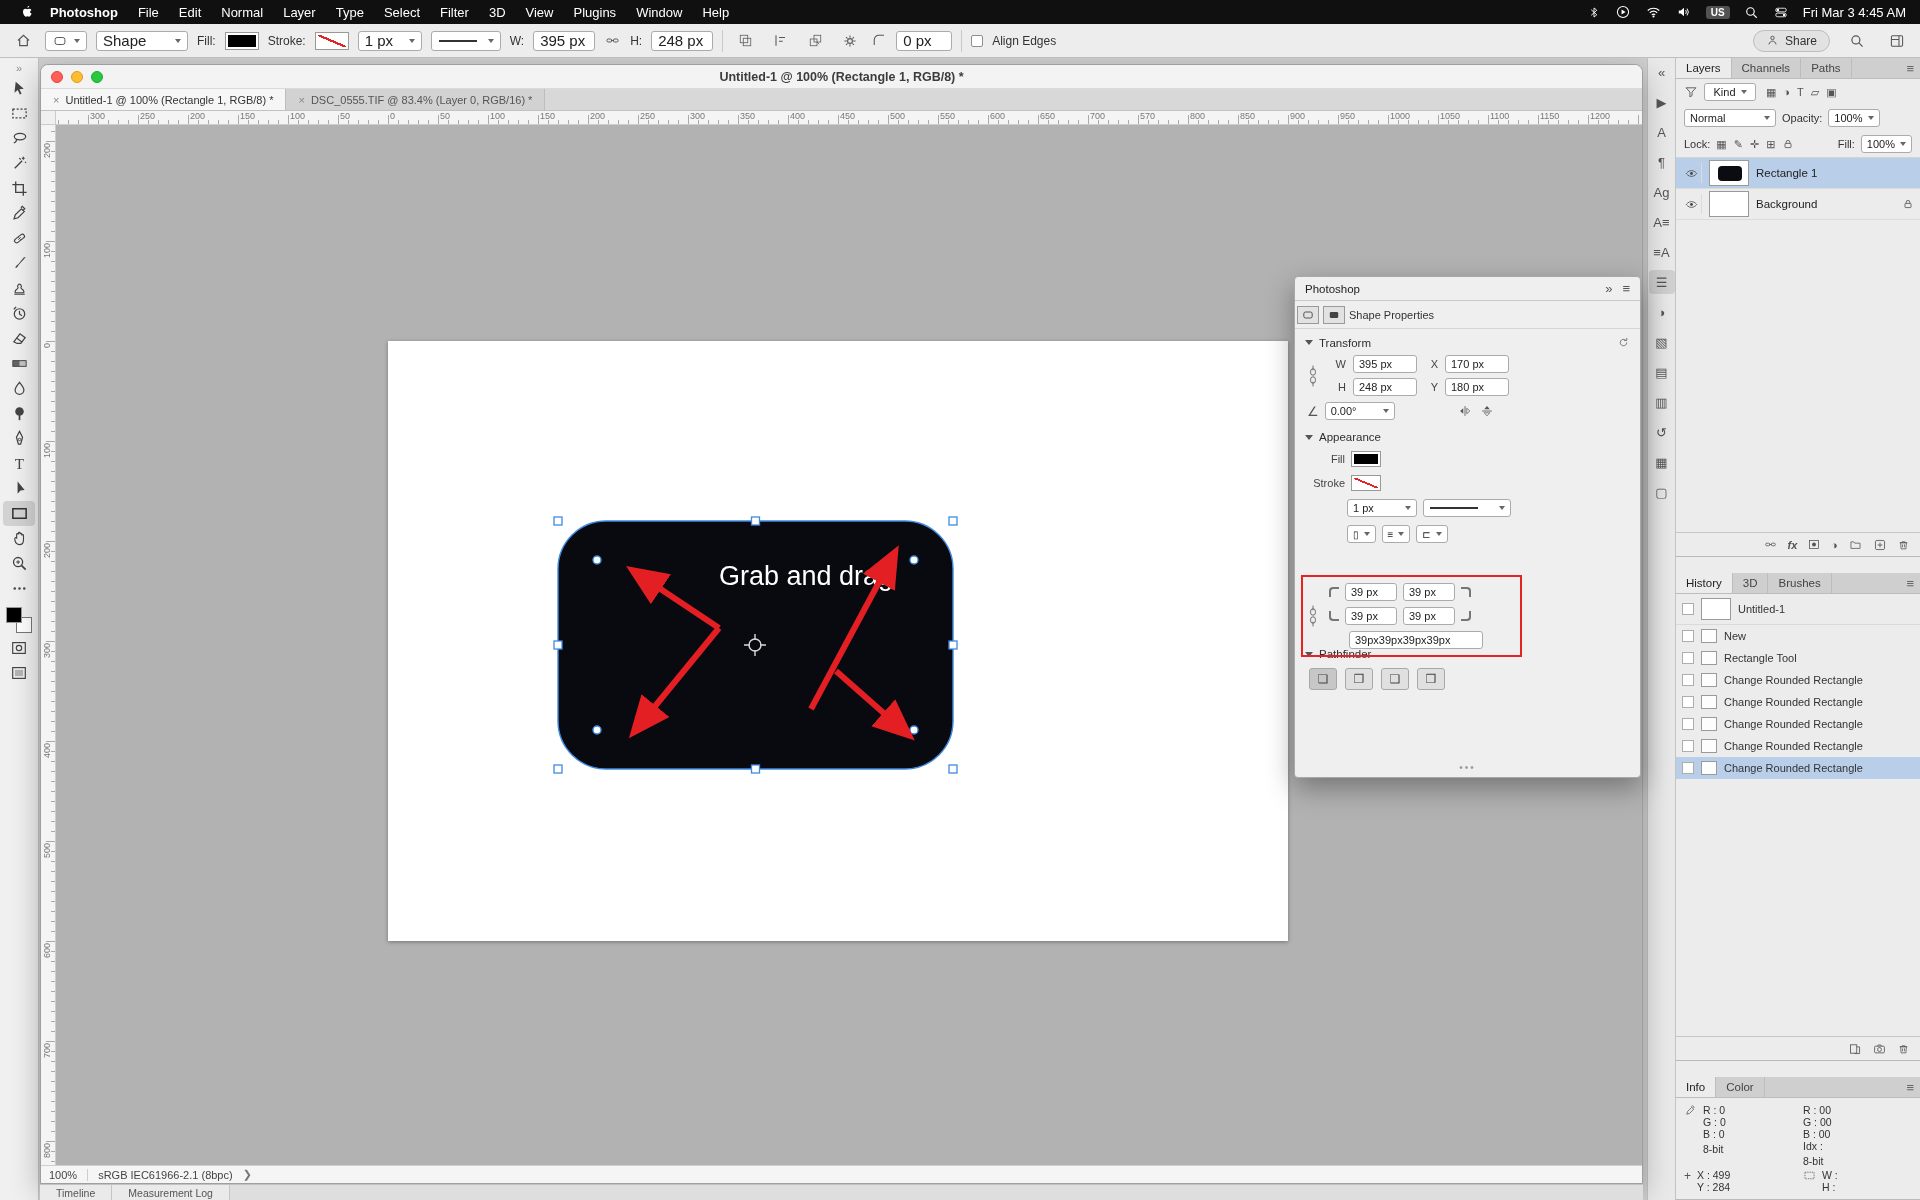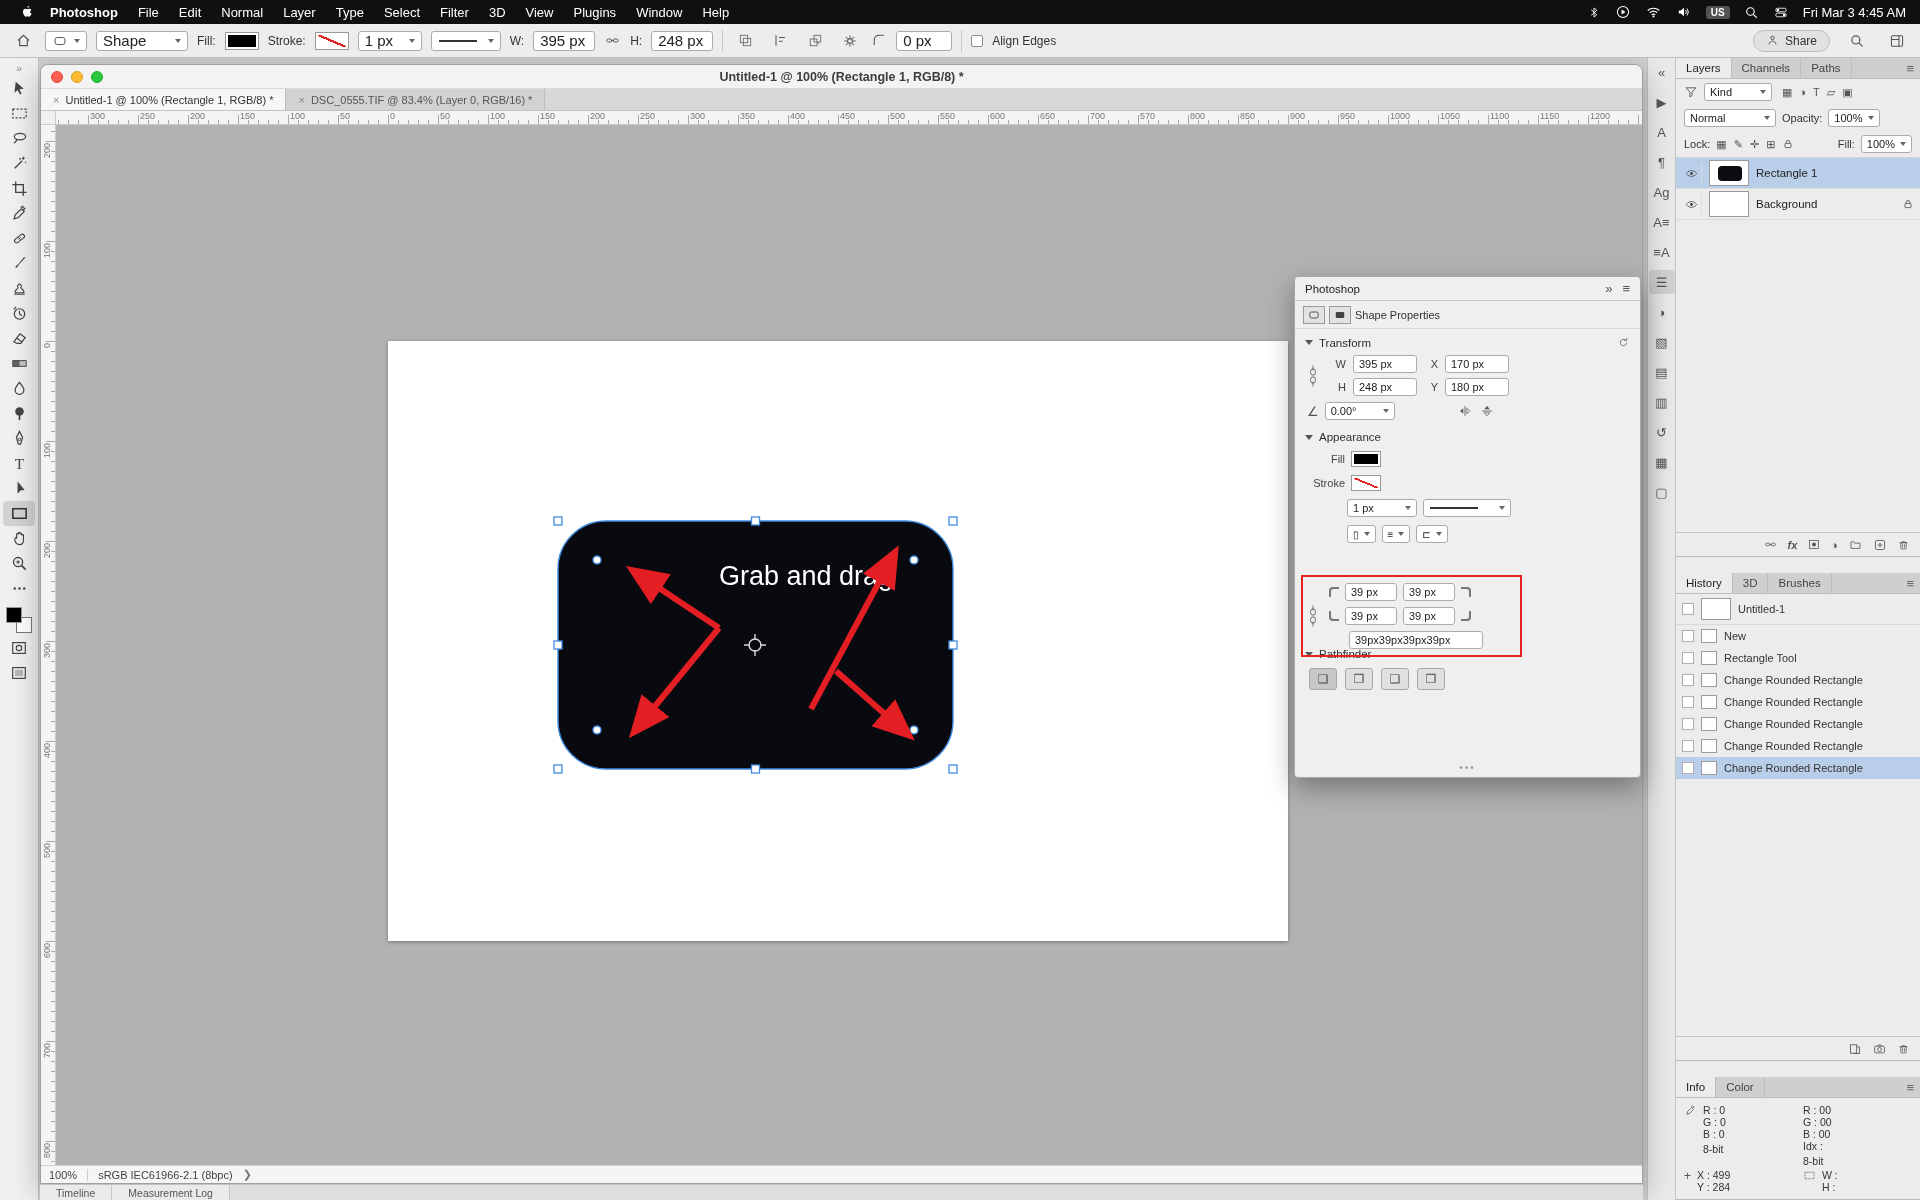--- a/index.html
+++ b/index.html
@@ -91,21 +91,21 @@
   .histicon { width:16px; height:14px; border:1px solid #9a9a9a; background:#fdfdfd; }
   .hthumb { width:30px; height:22px; border:1px solid #9a9a9a; background:#fff; }
   .srcbox { width:12px; height:12px; border:1px solid #adadad; background:#fff; }
   .infolbl { color:#333; }
   .panelblock { display:flex; flex-direction:column; border-bottom:1px solid #b9b9b9; }
 
   
   #propspanel { position:absolute; left:1294px; top:276px; width:347px; height:502px; background:#efefef; border:1px solid #a8a8a8; border-radius:4px; box-shadow:0 10px 28px rgba(0,0,0,.35); z-index:60; font-size:11px; color:#333; }
   #propshead { height:24px; display:flex; align-items:center; padding:0 10px; border-bottom:1px solid #c9c9c9; font-size:11.5px; color:#222; }
   #propshead .hicons { margin-left:auto; display:flex; gap:10px; color:#555; font-size:13px; }
-  #propssub { height:28px; display:flex; align-items:center; gap:4px; padding:0 8px; border-bottom:1px solid #d6d6d6; }
+  #propssub { height:28px; display:flex; align-items:center; gap:4px; padding:0 2px; border-bottom:1px solid #d6d6d6; }
   .subic { width:22px; height:18px; border:1px solid #9a9a9a; background:#e2e2e2; display:flex; align-items:center; justify-content:center; font-size:10px; color:#444; }
   .sechead { display:flex; align-items:center; gap:6px; padding:7px 10px 4px; font-size:11.5px; color:#2e2e2e; }
   .chev { width:0; height:0; border-left:4px solid transparent; border-right:4px solid transparent; border-top:5px solid #555; }
   .tgrid { display:grid; grid-template-columns:20px 14px 64px 14px 64px; gap:5px 7px; align-items:center; padding:2px 10px; }
   .tlabel { text-align:right; color:#444; }
   .redbox { position:absolute; left:6px; top:298px; width:221px; height:82px; border:2px solid #e62323; }
   .cornrow { display:flex; align-items:center; gap:6px; padding:3px 6px; }
   .corner-ic { width:10px; height:10px; }
   .c-tl { border-top:2px solid #777; border-left:2px solid #777; border-top-left-radius:4px; }
   .c-tr { border-top:2px solid #777; border-right:2px solid #777; border-top-right-radius:4px; }
@@ -846,21 +846,21 @@
     <div class="ptabrow">
       <span class="ptab active">Layers</span>
       <span class="ptab">Channels</span>
       <span class="ptab">Paths</span>
       <span class="pmenu">≡</span>
     </div>
     <div class="prow">
       <svg viewBox="0 0 20 20" width="14" height="14">
           <path d="M3 4h14l-5.5 6v5l-3 2v-7z" fill="none" stroke="#555" stroke-width="1.3"></path>
         </svg>
-      <span class="minifld combo" style="width:68px;justify-content:space-between">
+      <span class="minifld combo" style="width:52px;justify-content:center">
         <span>Kind</span>
         <span class="caret"></span>
       </span>
       <span id="filter-icons" class="row" style="gap:7px;margin-left:4px;color:#555;font-size:11px">
           <span>▦</span>
           <span>◑</span>
           <span>T</span>
           <span>▱</span>
           <span>▣</span>
         </span>

